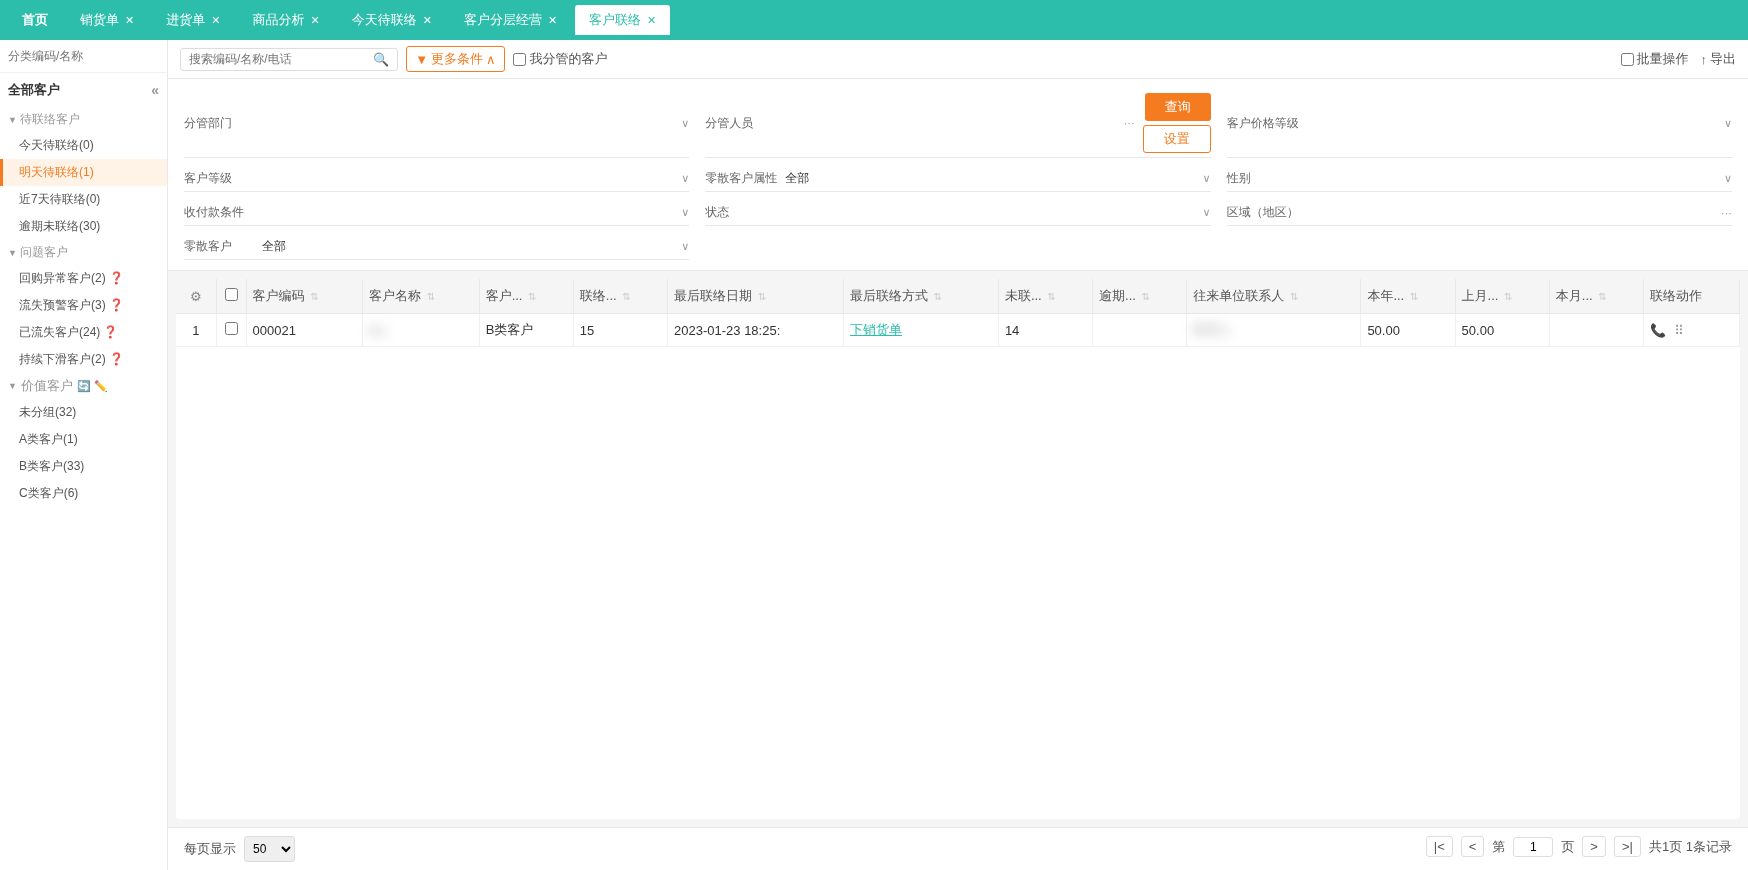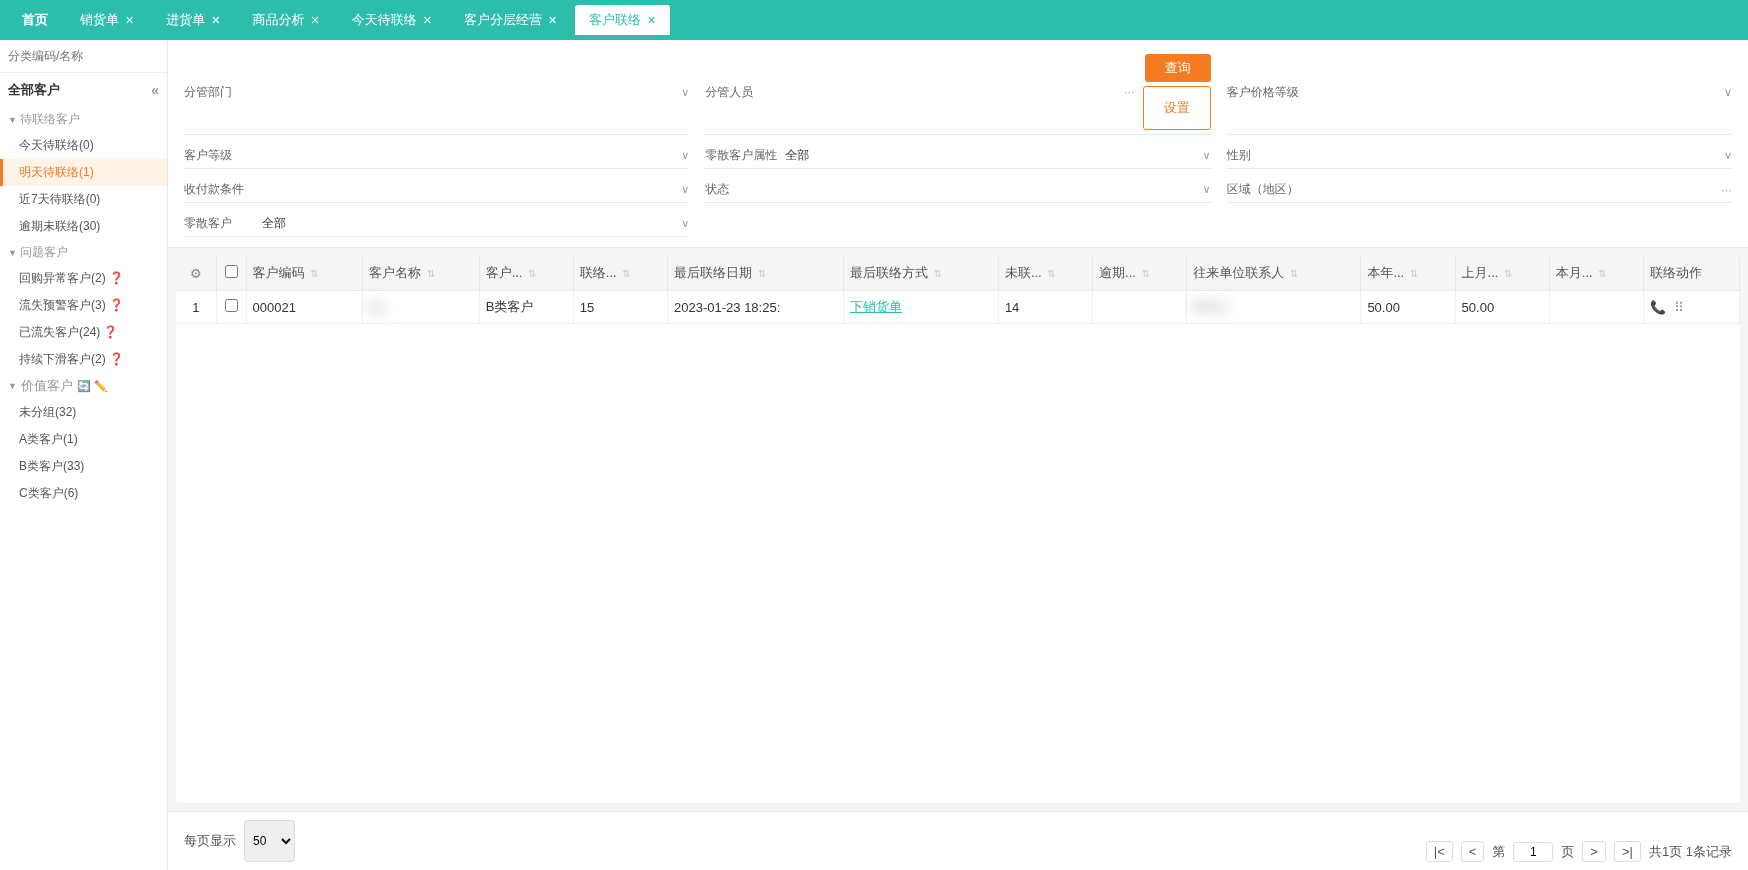--- a/index.html
+++ b/index.html
@@ -209,21 +209,21 @@
       border: none;
       padding: 5px 20px;
       border-radius: 3px;
       cursor: pointer;
       font-size: 13px;
     }
     .btn-settings {
       background: #fff;
       color: #f47b20;
       border: 1px solid #f47b20;
-      padding: 12px 20px;
+      padding: 4px 20px;
       border-radius: 3px;
       cursor: pointer;
       font-size: 13px;
     }
 
     
     .table-container {
       flex: 1;
       overflow: auto;
       background: #fff;
@@ -259,31 +259,31 @@
     .td-link { color: #2dbdab; cursor: pointer; text-decoration: underline; }
     .action-icons { display: flex; gap: 8px; color: #999; cursor: pointer; }
     .settings-gear { color: #888; cursor: pointer; }
 
     
     .table-footer {
       background: #fff;
       border-top: 1px solid #e8e8e8;
       padding: 8px 16px;
       display: flex;
-      align-items: flex-end;
+      align-items: flex-start;
       justify-content: space-between;
       font-size: 12px;
       color: #555;
     }
     .footer-left { display: flex; align-items: center; gap: 8px; }
     .footer-right { display: flex; align-items: center; gap: 8px; }
     .page-size-select {
       border: 1px solid #ddd;
       border-radius: 3px;
-      padding: 12px 4px;
+      padding: 4px 4px;
       font-size: 12px;
       cursor: pointer;
     }
     .page-nav-btn {
       border: 1px solid #ddd;
       background: #fff;
       padding: 2px 7px;
       border-radius: 3px;
       cursor: pointer;
       color: #555;
@@ -366,20 +366,45 @@
       <span style="font-size:11px;">✏️</span>
     </div>
     <div class="sidebar-item">未分组(32)</div>
     <div class="sidebar-item">A类客户(1)</div>
     <div class="sidebar-item">B类客户(33)</div>
     <div class="sidebar-item">C类客户(6)</div>
   </div>
 
   <div class="content-area">
 
+    <div class="toolbar">
+      <div class="search-box">
+        <input type="text" style="width: 180px;" placeholder="搜索编码/名称/电话">
+        <span style="color:#999;">🔍</span>
+      </div>
+      <div class="more-conditions">
+        <span>▼</span>
+        <span>更多条件</span>
+        <span>∧</span>
+      </div>
+      <div class="my-customers">
+        <input type="checkbox" style="">
+        <span>我分管的客户</span>
+      </div>
+      <div class="toolbar-right">
+        <div class="batch-op">
+          <input type="checkbox" style="">
+          <span>批量操作</span>
+        </div>
+        <div class="export-btn">
+          <span>↑</span>
+          <span>导出</span>
+        </div>
+      </div>
+    </div>
 
     <div class="filter-panel">
 
       <div class="filter-row">
         <span class="filter-label">分管部门</span>
         <span class="filter-value"></span>
         <span class="filter-dropdown-icon">∨</span>
       </div>
       <div class="filter-row">
         <span class="filter-label">分管人员</span>

